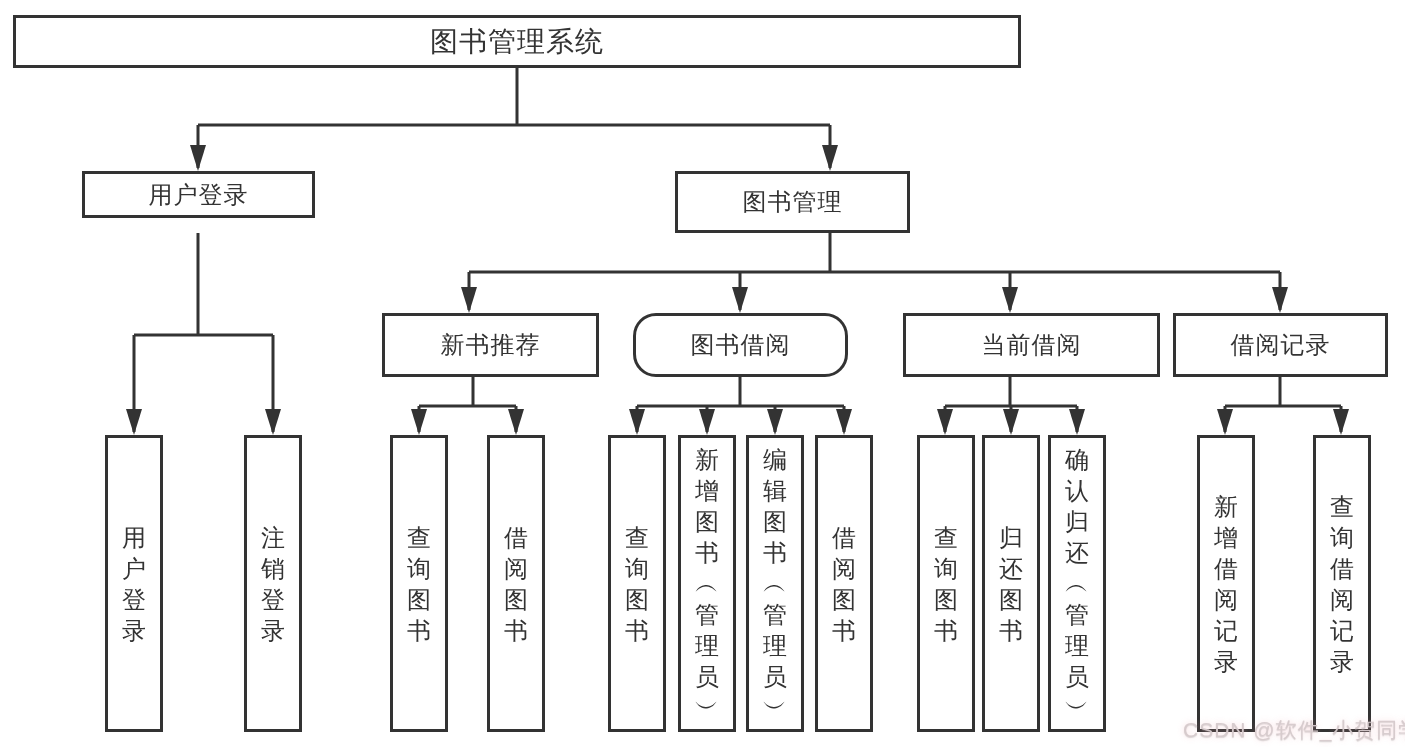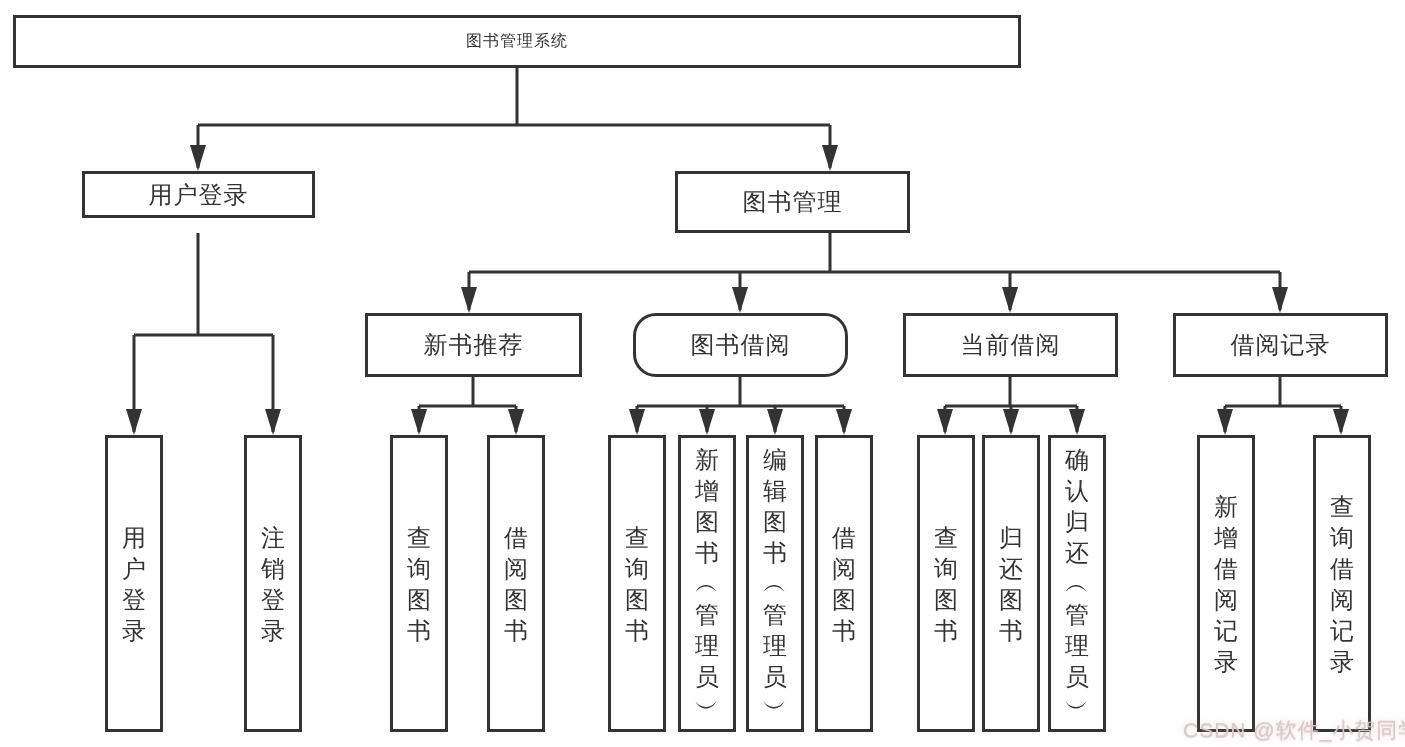--- a/index.html
+++ b/index.html
@@ -22,21 +22,21 @@
     box-sizing: border-box;
     border: 3px solid #333333;
     background: #ffffff;
     display: flex;
     align-items: center;
     justify-content: center;
     font-size: 24px;
     letter-spacing: 1px;
     color: #333333;
   }
-  .node.root { font-size: 16px; }
+  .node.root { font-size: 28px; }
   .leaf {
     position: absolute;
     box-sizing: border-box;
     border: 3px solid #333333;
     background: #ffffff;
     width: 58px;
     height: 297px;
     top: 435px;
     display: flex;
     align-items: center;
@@ -94,23 +94,23 @@
       <polygon points="1225,435 1217,409 1233,409"></polygon>
       <polygon points="1341,435 1333,409 1349,409"></polygon>
     </g>
   </svg>
 
   <div class="node root" style="left:13px; top:15px; width:1008px; height:53px;">图书管理系统</div>
 
   <div class="node" style="left:82px; top:171px; width:233px; height:47px;">用户登录</div>
   <div class="node" style="left:675px; top:171px; width:235px; height:62px;">图书管理</div>
 
-  <div class="node" style="left:365px; top:313px; width:217px; height:64px;">新书推荐</div>
+  <div class="node" style="left:382px; top:313px; width:217px; height:64px;">新书推荐</div>
   <div class="node" style="left:633px; top:313px; width:215px; height:64px;border-radius:23px;">图书借阅</div>
-  <div class="node" style="left:903px; top:313px; width:215px; height:64px;">当前借阅</div>
+  <div class="node" style="left:903px; top:313px; width:257px; height:64px;">当前借阅</div>
   <div class="node" style="left:1173px; top:313px; width:215px; height:64px;">借阅记录</div>
 
   <div class="leaf" style="left:105px;">用
 户
 登
 录</div>
   <div class="leaf" style="left:244px;">注
 销
 登
 录</div>

